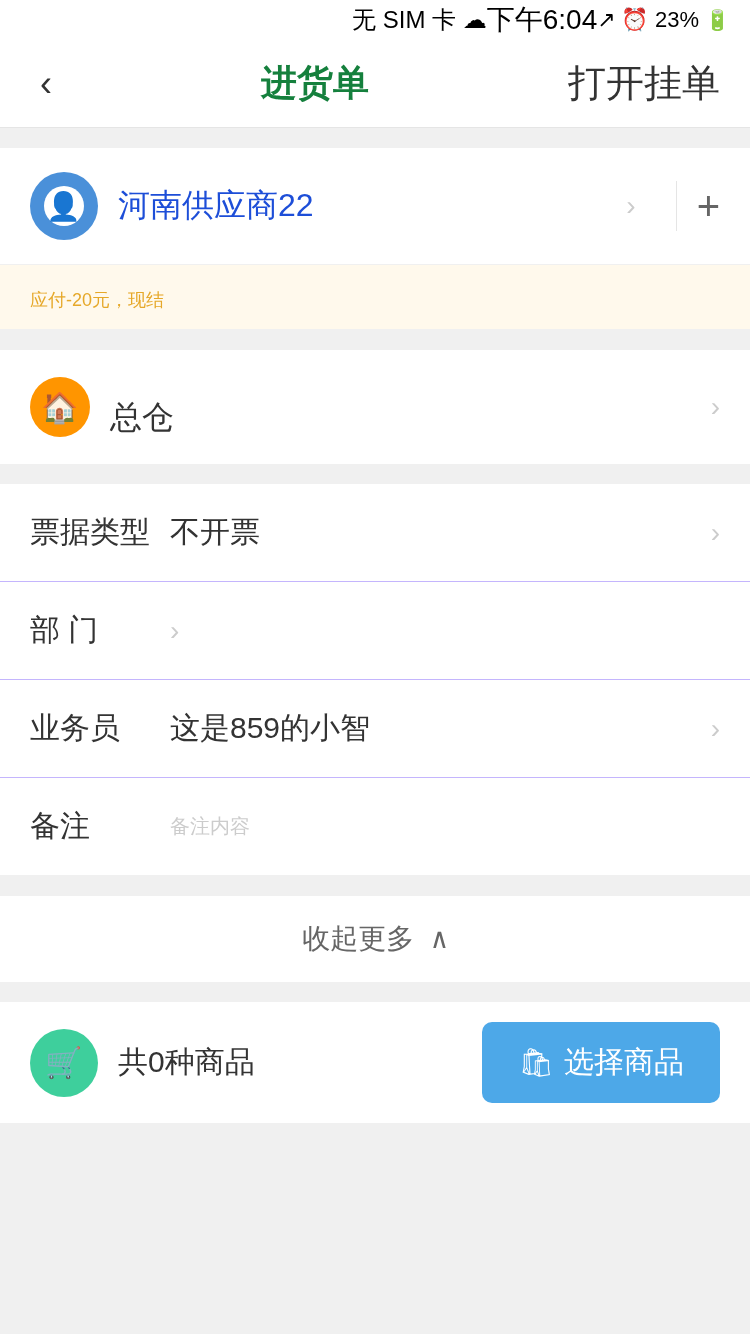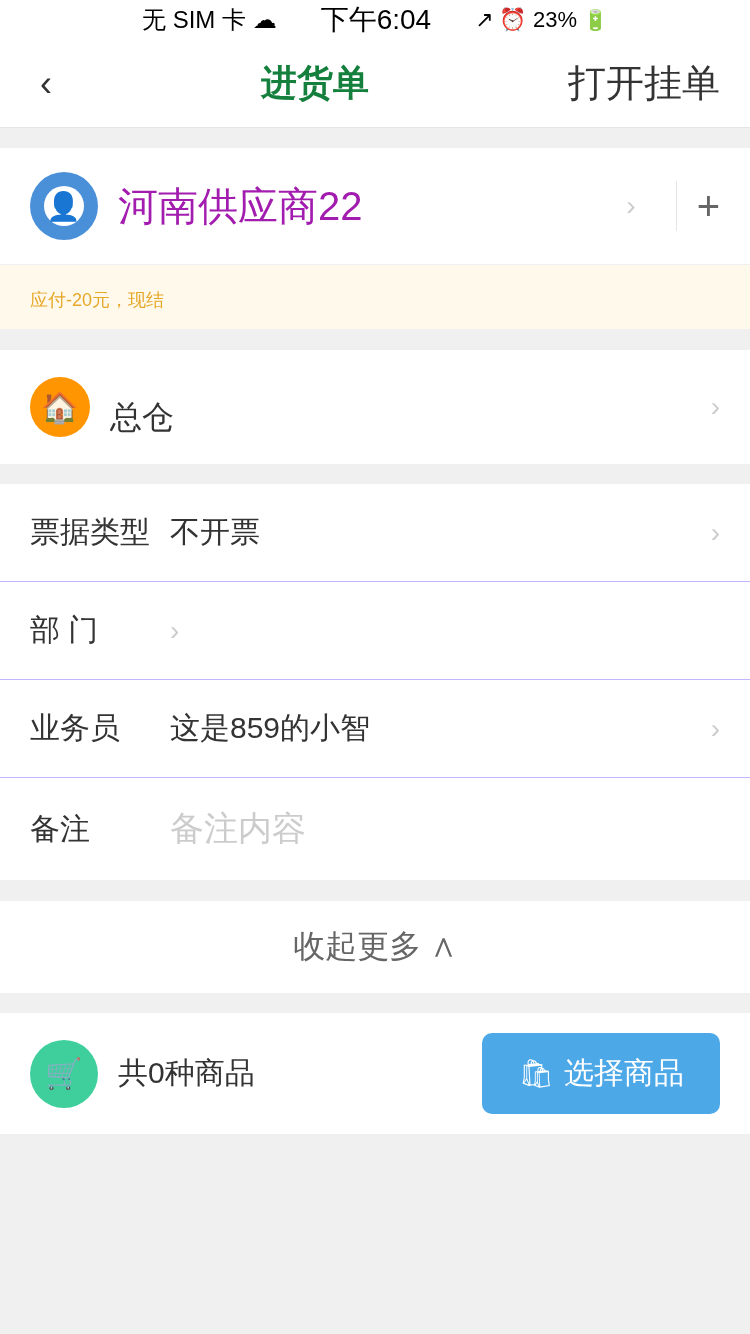--- a/index.html
+++ b/index.html
@@ -13,25 +13,24 @@
       color: #333;
     }
 
     
     .status-bar {
       width: 750px;
       height: 40px;
       background: #fff;
       display: flex;
       align-items: center;
-      justify-content: center;
+      justify-content: flex-end;
       padding: 0 20px;
       font-size: 24px;
       color: #000;
-      gap: 44px;
     }
     .status-left { display: flex; align-items: center; gap: 8px; }
     .status-center { font-size: 28px; font-weight: 500; }
     .status-right { display: flex; align-items: center; gap: 6px; font-size: 22px; }
 
     
     .nav-bar {
       width: 750px;
       height: 88px;
       background: #fff;
@@ -97,22 +96,22 @@
       display: flex;
       align-items: center;
       justify-content: center;
     }
     .person-icon {
       font-size: 28px;
       color: #4a90d9;
     }
     .supplier-name {
       flex: 1;
-      font-size: 40px;
-      color: #a21caf;
+      font-size: 32px;
+      color: #1d4ed8;
     }
     .chevron-icon {
       color: #ccc;
       font-size: 28px;
       margin-right: 20px;
     }
     .plus-icon {
       color: #666;
       font-size: 40px;
       cursor: pointer;
@@ -188,38 +187,39 @@
       color: #333;
       flex-shrink: 0;
     }
     .form-value {
       flex: 1;
       font-size: 30px;
       color: #333;
     }
     .form-placeholder {
       flex: 1;
-      font-size: 34px;
+      font-size: 20px;
       color: #ccc;
     }
 
     
     .collapse-row {
       background: #fff;
       display: flex;
       align-items: center;
       justify-content: center;
       padding: 24px 0;
       border-top: 1px solid #f0f0f0;
       margin-top: 20px;
       cursor: pointer;
     }
     .collapse-text {
-      font-size: 32px;
+      font-size: 28px;
       color: #666;
+      font-family: Liberation Mono, monospace;
     }
 
     
     .bottom-bar {
       background: #fff;
       margin-top: 20px;
       display: flex;
       align-items: center;
       padding: 20px 30px;
       gap: 20px;

